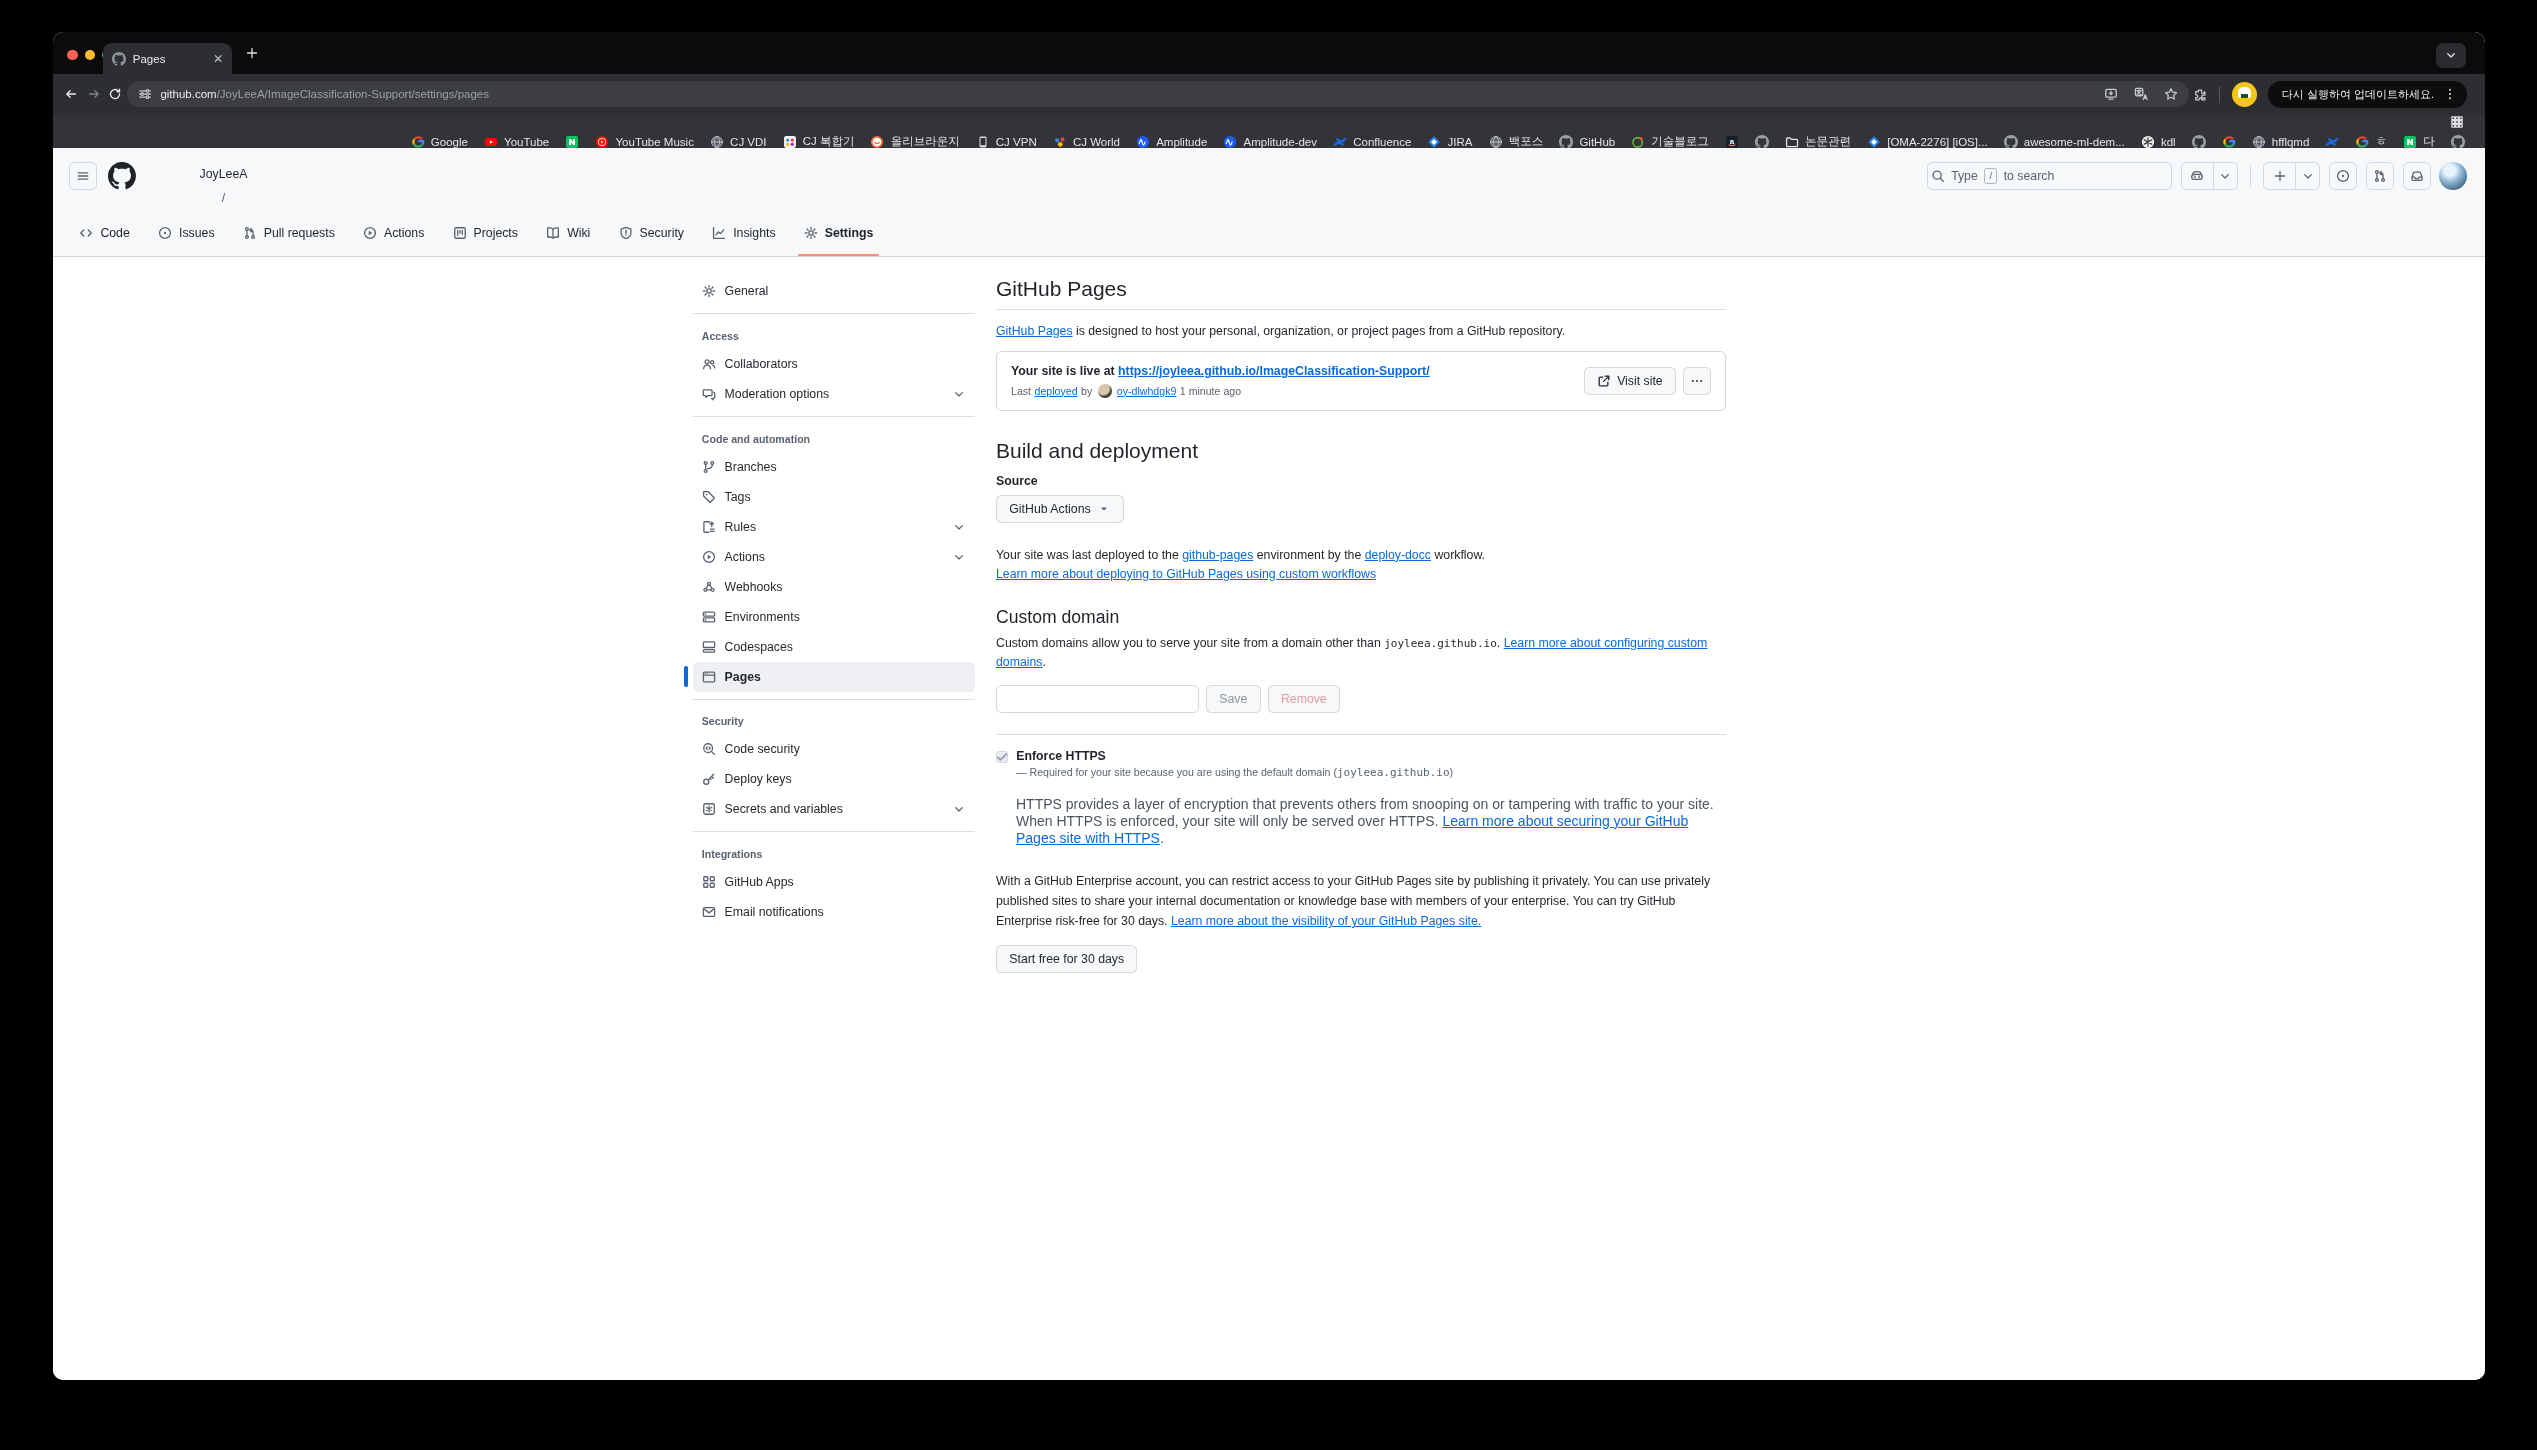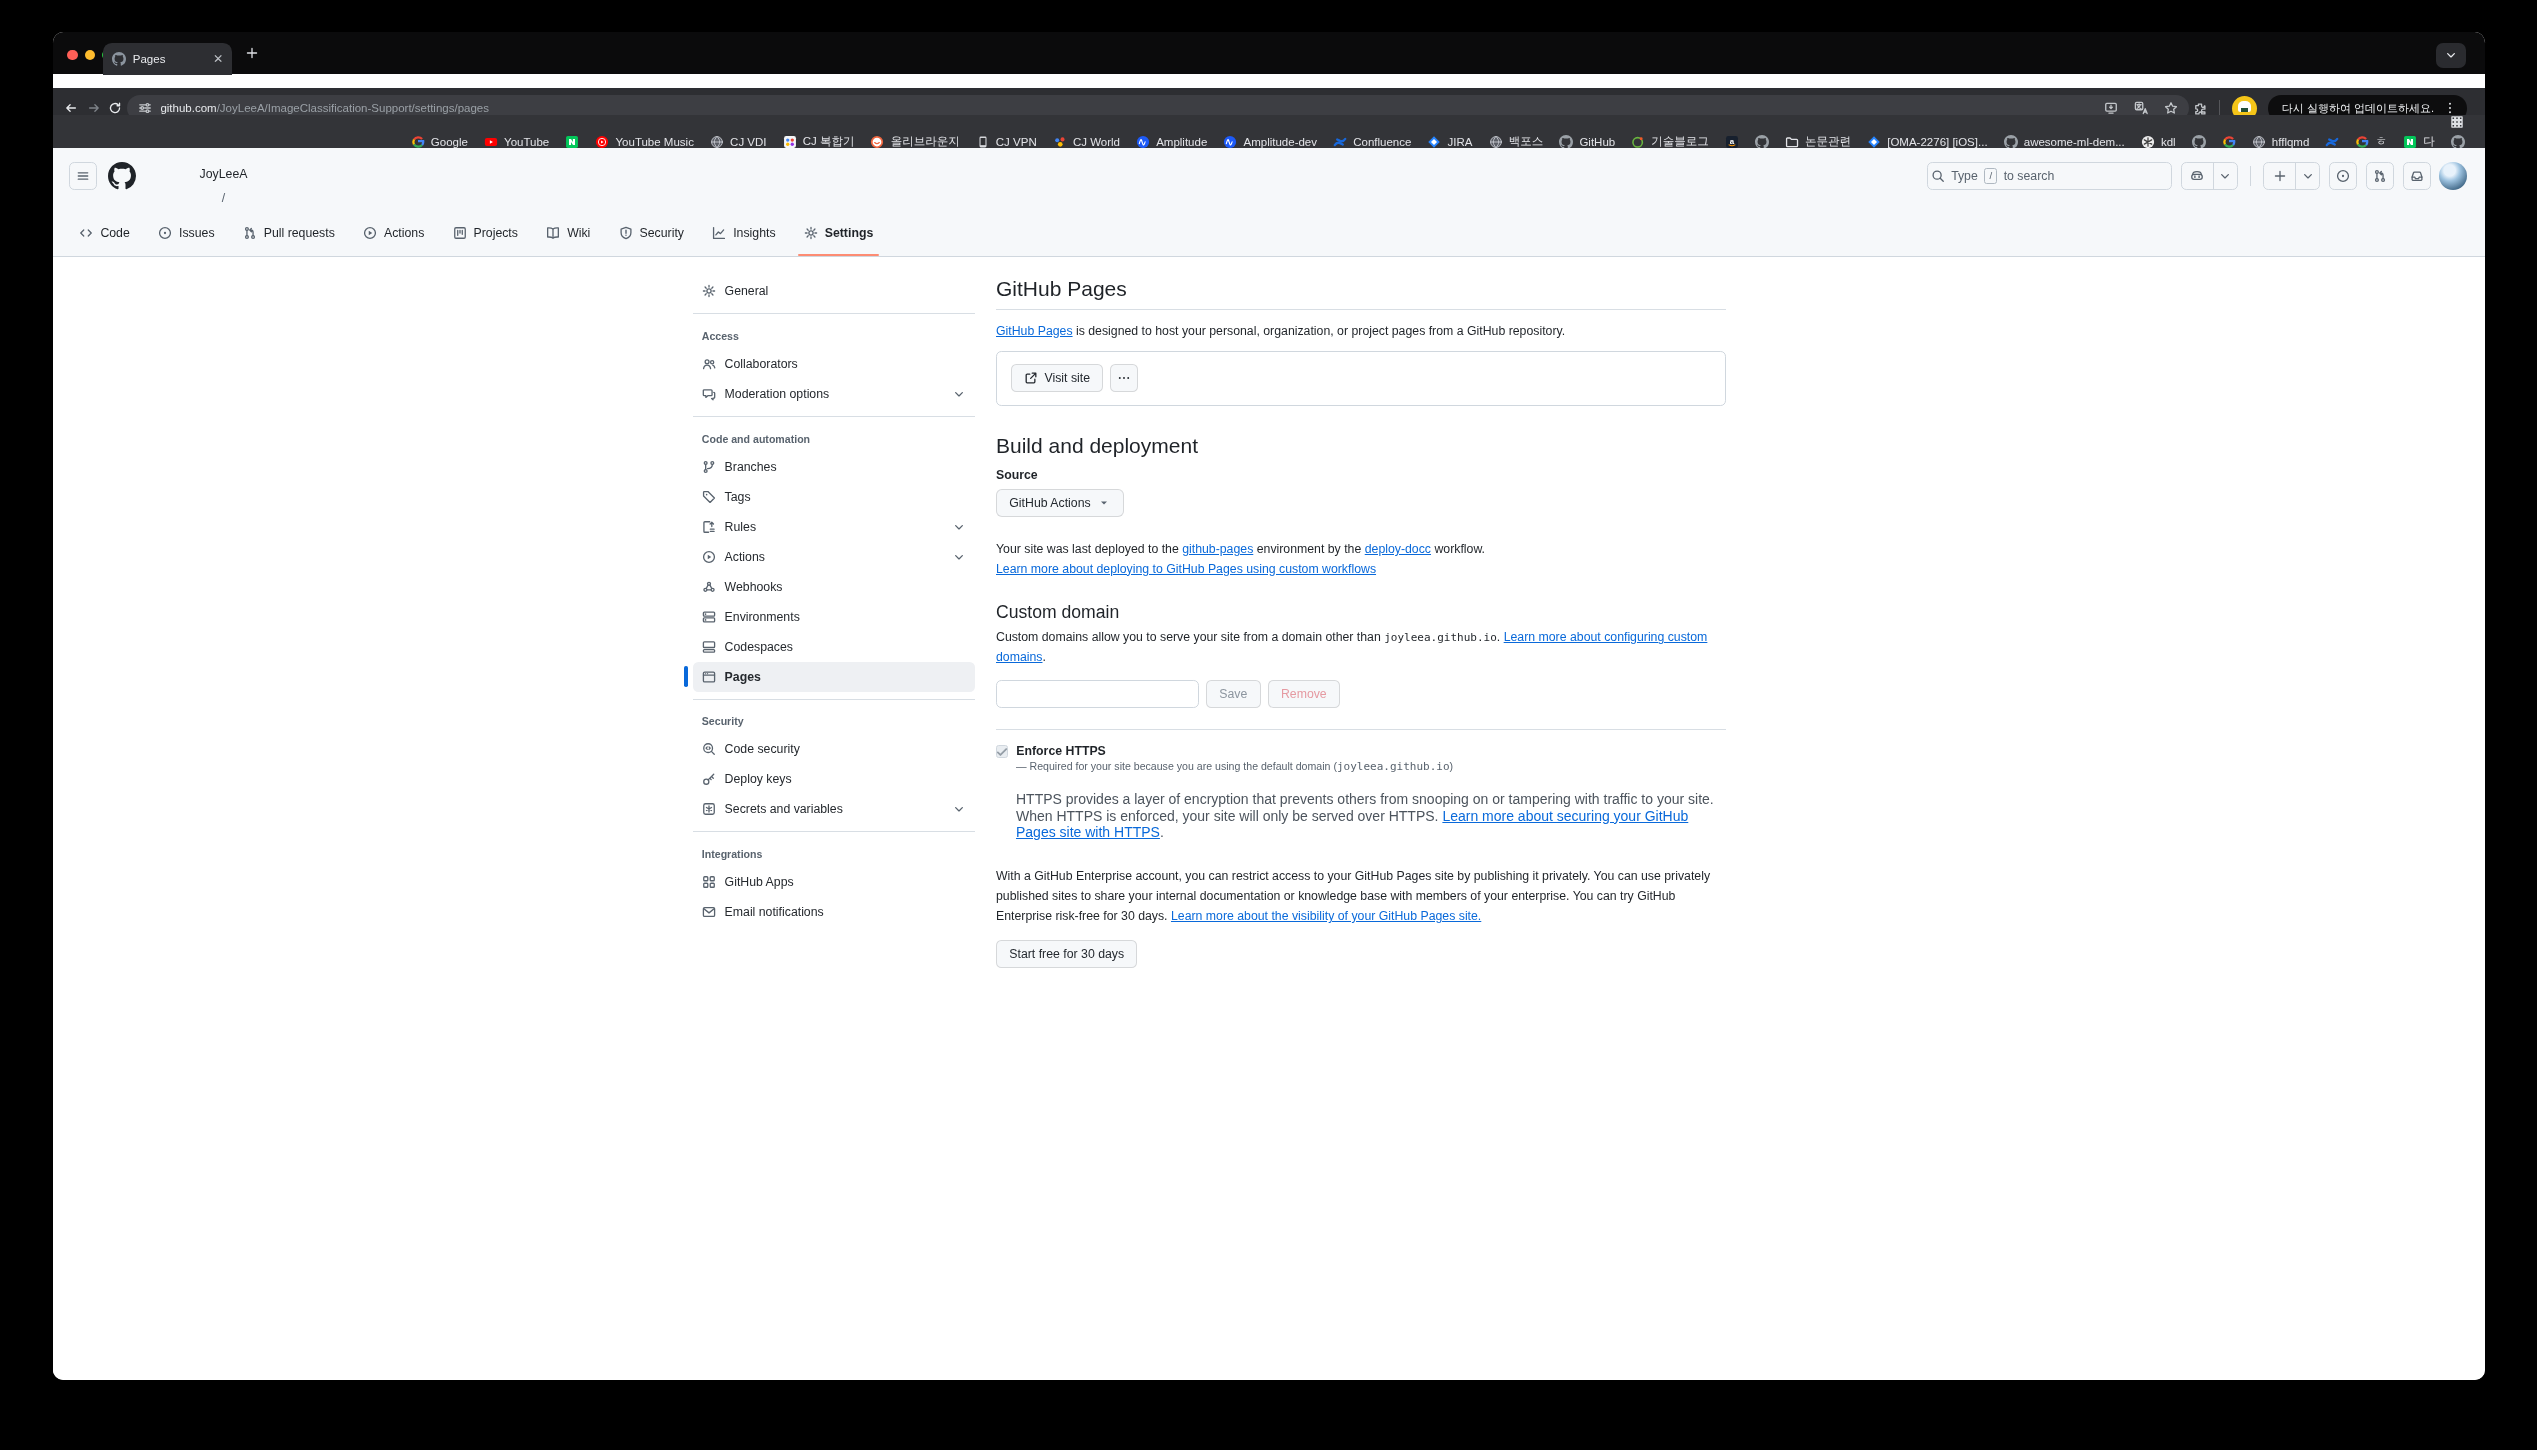--- a/index.html
+++ b/index.html
@@ -19,21 +19,21 @@
   .t-close{ background:#ff5f57; } .t-min{ background:#febc2e; } .t-zoom{ background:#28c840; }
   .tab { position:absolute; left:50px; top:10.6px; width:129px; height:32px; background:#2d2e32;
     border-radius:8.8px 8.8px 0 0; display:flex; align-items:center; padding:0 8.8px; gap:7px; color:#e8eaed; }
   .tab-title { font-size:11.5px; flex:1; white-space:nowrap; overflow:hidden; }
   .tab-close { color:#bdc1c6; font-size:12.3px; cursor:default; }
   .newtab { position:absolute; left:192px; top:14px; color:#dfe1e5; }
   .tab-chevron { position:absolute; right:19.4px; top:10.6px; width:30px; height:25px; border-radius:7px;
     background:#2a2b2f; color:#e8eaed; display:flex; align-items:center; justify-content:center; }
 
   
-  .toolbar { position:absolute; left:0; top:56px; width:100%; height:41px; background:#2d2e32; }
+  .toolbar { position:absolute; left:0; top:42px; width:100%; height:41px; background:#2d2e32; }
   .nav-ic { position:absolute; top:9.7px; width:21px; height:21px; display:flex; align-items:center;
     justify-content:center; color:#e8eaed; }
   .nav-ic.dim { color:#7d8288; }
   .urlbar { position:absolute; left:74px; top:7px; width:2062px; height:26.4px; background:#3d3e43;
     border-radius:13.2px; display:flex; align-items:center; padding:0 10.6px; }
   .urlbar .tune { color:#c3c6ca; margin-right:8.8px; }
   .url-text { font-size:11.5px; color:#9aa0a6; white-space:nowrap; overflow:hidden; flex:1; }
   .url-text b { color:#e8eaed; font-weight:400; }
   .pill-icons { display:flex; gap:16px; color:#c3c6ca; }
   .bar-right { position:absolute; right:0; top:0; height:41px; display:flex; align-items:center; }
@@ -926,20 +926,31 @@
 
      </div>
       </div>
 
     <div class="main">
       <h2 class="subhead">GitHub Pages</h2>
 
       <p class="intro"><a class="lnk">GitHub Pages</a><span> is designed to host your personal, organization, or project pages from a GitHub repository.</span></p>
 
       <div class="banner">
+        <div class="txt">
+          <div class="l1"><span>Your site is live at </span><a>https://joyleea.github.io/ImageClassification-Support/</a></div>
+          <div class="l2">
+            <span>Last</span>
+            <a>deployed</a>
+            <span>by</span>
+            <span class="mini-av"></span>
+            <a>oy-dlwhdgk9</a>
+            <span>1 minute ago</span>
+          </div>
+        </div>
         <button class="btn" style="margin-right:7px;">
           <span class="ico" id="ext-ico">
               <svg viewBox="0 0 16 16" width="14" height="14" fill="none" stroke="currentColor" stroke-width="1.5" stroke-linecap="round" stroke-linejoin="round">
                 <path d="M6.6 3.6H3.6a1.1 1.1 0 0 0-1.1 1.1v7.7a1.1 1.1 0 0 0 1.1 1.1h7.7a1.1 1.1 0 0 0 1.1-1.1V9.4M9.4 2.5h4.1v4.1M13.3 2.7L7.6 8.4"></path>
               </svg>
             </span>
           <span>Visit site</span>
         </button>
         <button class="btn icon-only">
             <span class="ico" id="kebabh-ico">

